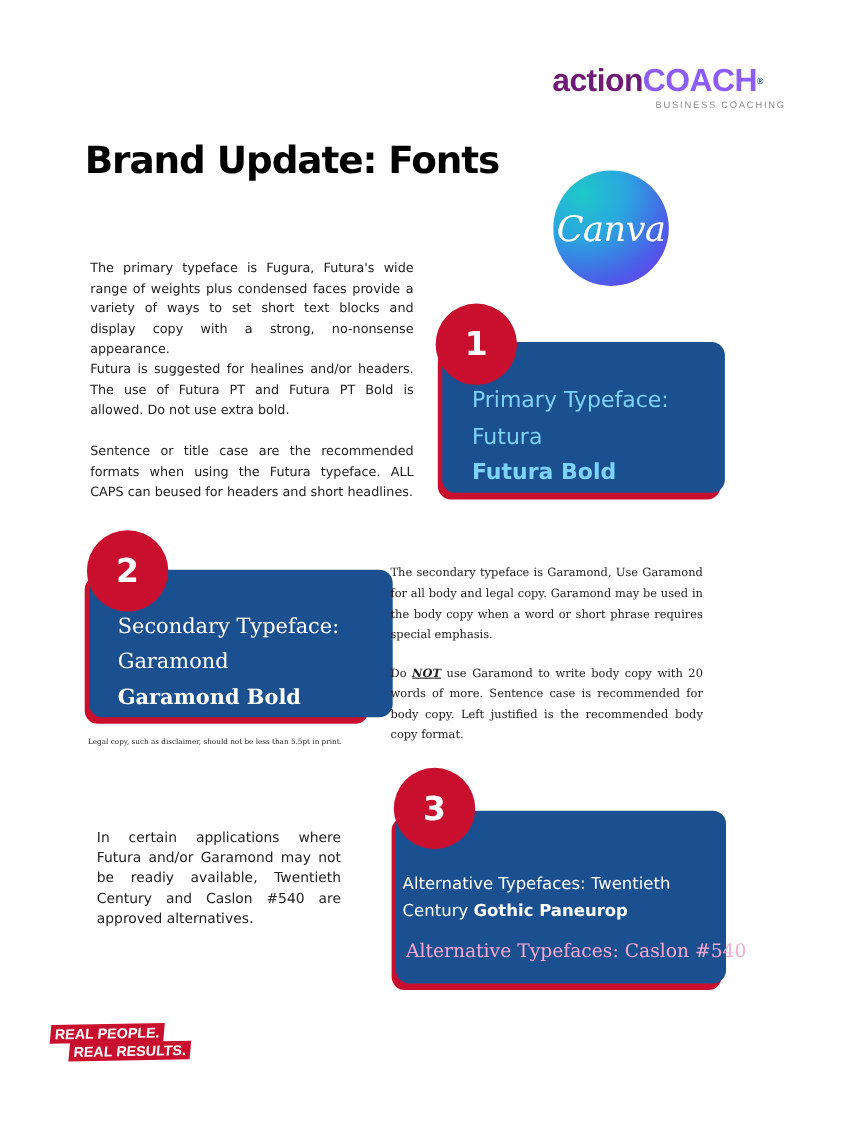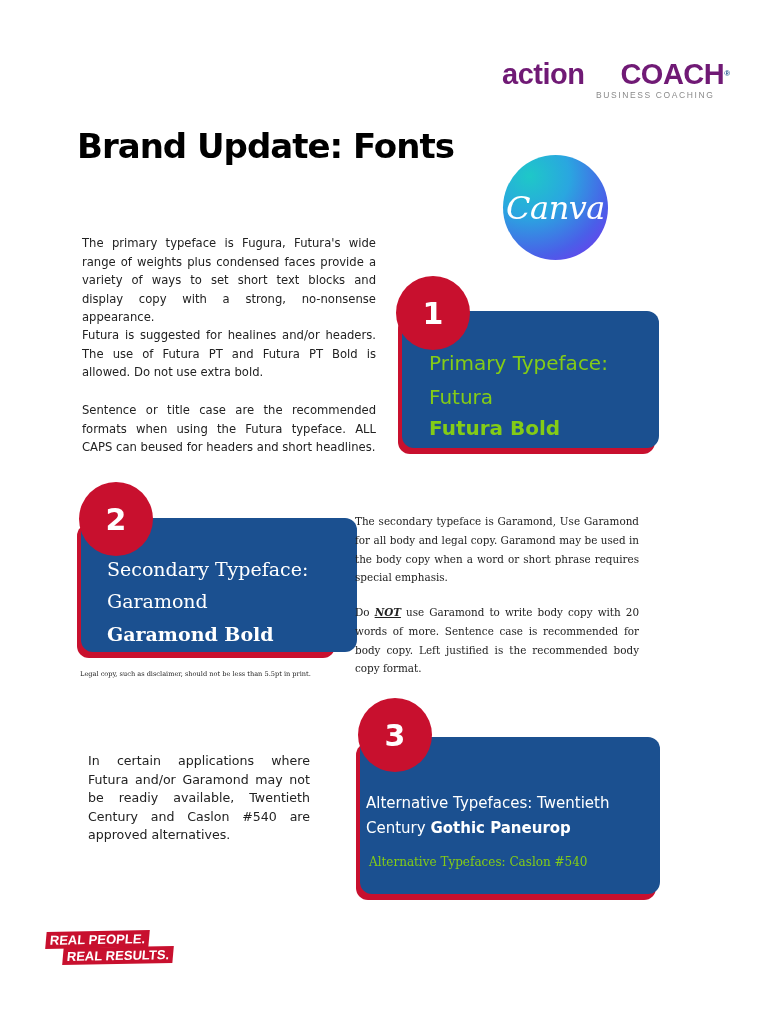--- a/index.html
+++ b/index.html
@@ -6,21 +6,21 @@
   body {
     width: 768px; height: 1024px; background: #ffffff; position: relative; overflow: hidden;
     font-family: "DejaVu Sans", sans-serif; color: #1a1a1a;
   }
   .abs { position: absolute; }
 
   
   .logo { left: 502px; top: 58px; width: 220px; height: 44px; }
   .logo-main { font-family: "Liberation Sans", sans-serif; font-weight: bold; font-size: 29px; letter-spacing: -0.5px; line-height: 32px; white-space: nowrap; }
   .logo-action { color: #701a75; }
-  .logo-coach { color: #701a75; margin-left: 36px; }
+  .logo-coach { color: #8b5cf6; }
   .logo-reg { font-size: 8px; color: #1b4f8c; vertical-align: top; }
   .logo-sub { position: absolute; left: 94px; top: 32px; font-family: "Liberation Sans", sans-serif; font-size: 8.5px; letter-spacing: 1.6px; color: #8a8a8a; white-space: nowrap; }
 
   
   .title { left: 77px; top: 126px; font-family: "DejaVu Sans", sans-serif; font-weight: bold; font-size: 34px; letter-spacing: -1px; color: #000000; white-space: nowrap; }
 
   
   .canva { left: 503px; top: 155px; width: 105px; height: 105px; border-radius: 50%;
     background: radial-gradient(circle at 25% 20%, #1ec8c8 0%, #2aa6e0 35%, #4a5fe8 70%, #7b2ff0 100%);
     display: flex; align-items: center; justify-content: center; }
@@ -28,36 +28,36 @@
 
   
   .futura-para { left: 82px; width: 294px; font-family: "DejaVu Sans", sans-serif; font-size: 11.6px; line-height: 18.6px; text-align: justify; color: #222; }
 
   
   .card-shadow { background: #c8102e; border-radius: 12px; }
   .card { background: #1b5090; border-radius: 12px; color: #fff; }
   .badge { width: 74px; height: 74px; border-radius: 50%; background: #c8102e; color: #fff;
     display: flex; align-items: center; justify-content: center; font-family: "DejaVu Sans", sans-serif; font-weight: bold; font-size: 30px; }
 
-  .c1-line { font-family: "DejaVu Sans", sans-serif; font-size: 20px; color: #84cc16; white-space: nowrap; }
+  .c1-line { font-family: "DejaVu Sans", sans-serif; font-size: 20px; color: #7dd3fc; white-space: nowrap; }
   .c1-bold { font-weight: bold; }
 
   .c2-line { font-family: "DejaVu Serif", serif; font-size: 19px; color: #fff; white-space: nowrap; }
   .c2-bold { font-weight: bold; }
 
   .legal { left: 80px; top: 670px; font-family: "DejaVu Serif", serif; font-size: 6.6px; color: #222; white-space: nowrap; }
 
   .garamond-para { left: 355px; width: 284px; font-family: "DejaVu Serif", serif; font-size: 10.4px; line-height: 18.8px; text-align: justify; color: #222; }
   .not { font-weight: bold; font-style: italic; text-decoration: underline; }
 
   .alt-para { left: 88px; top: 752px; width: 222px; font-family: "DejaVu Sans", sans-serif; font-size: 12.6px; line-height: 18.6px; text-align: justify; color: #222; }
 
   .c3-line { font-family: "DejaVu Sans", sans-serif; font-size: 15px; color: #fff; white-space: nowrap; }
   .c3-bold { font-weight: bold; }
-  .c3-serif { font-family: "DejaVu Serif", serif; font-size: 12px; color: #84cc16; white-space: nowrap; }
+  .c3-serif { font-family: "DejaVu Serif", serif; font-size: 17px; color: #f9a8d4; white-space: nowrap; }
 
   
   .rp { font-family: "Liberation Sans", sans-serif; font-weight: bold; color: #fff; background: #c8102e; font-size: 13px; padding: 1px 4px; white-space: nowrap; transform: skewX(-6deg) rotate(-1deg); }
 </style>
 </head>
 <body>
 
 <div class="abs logo">
   <div class="logo-main"><span class="logo-action">action</span><span class="logo-coach">COACH</span><span class="logo-reg">®</span></div>
   <div class="logo-sub">BUSINESS COACHING</div>

